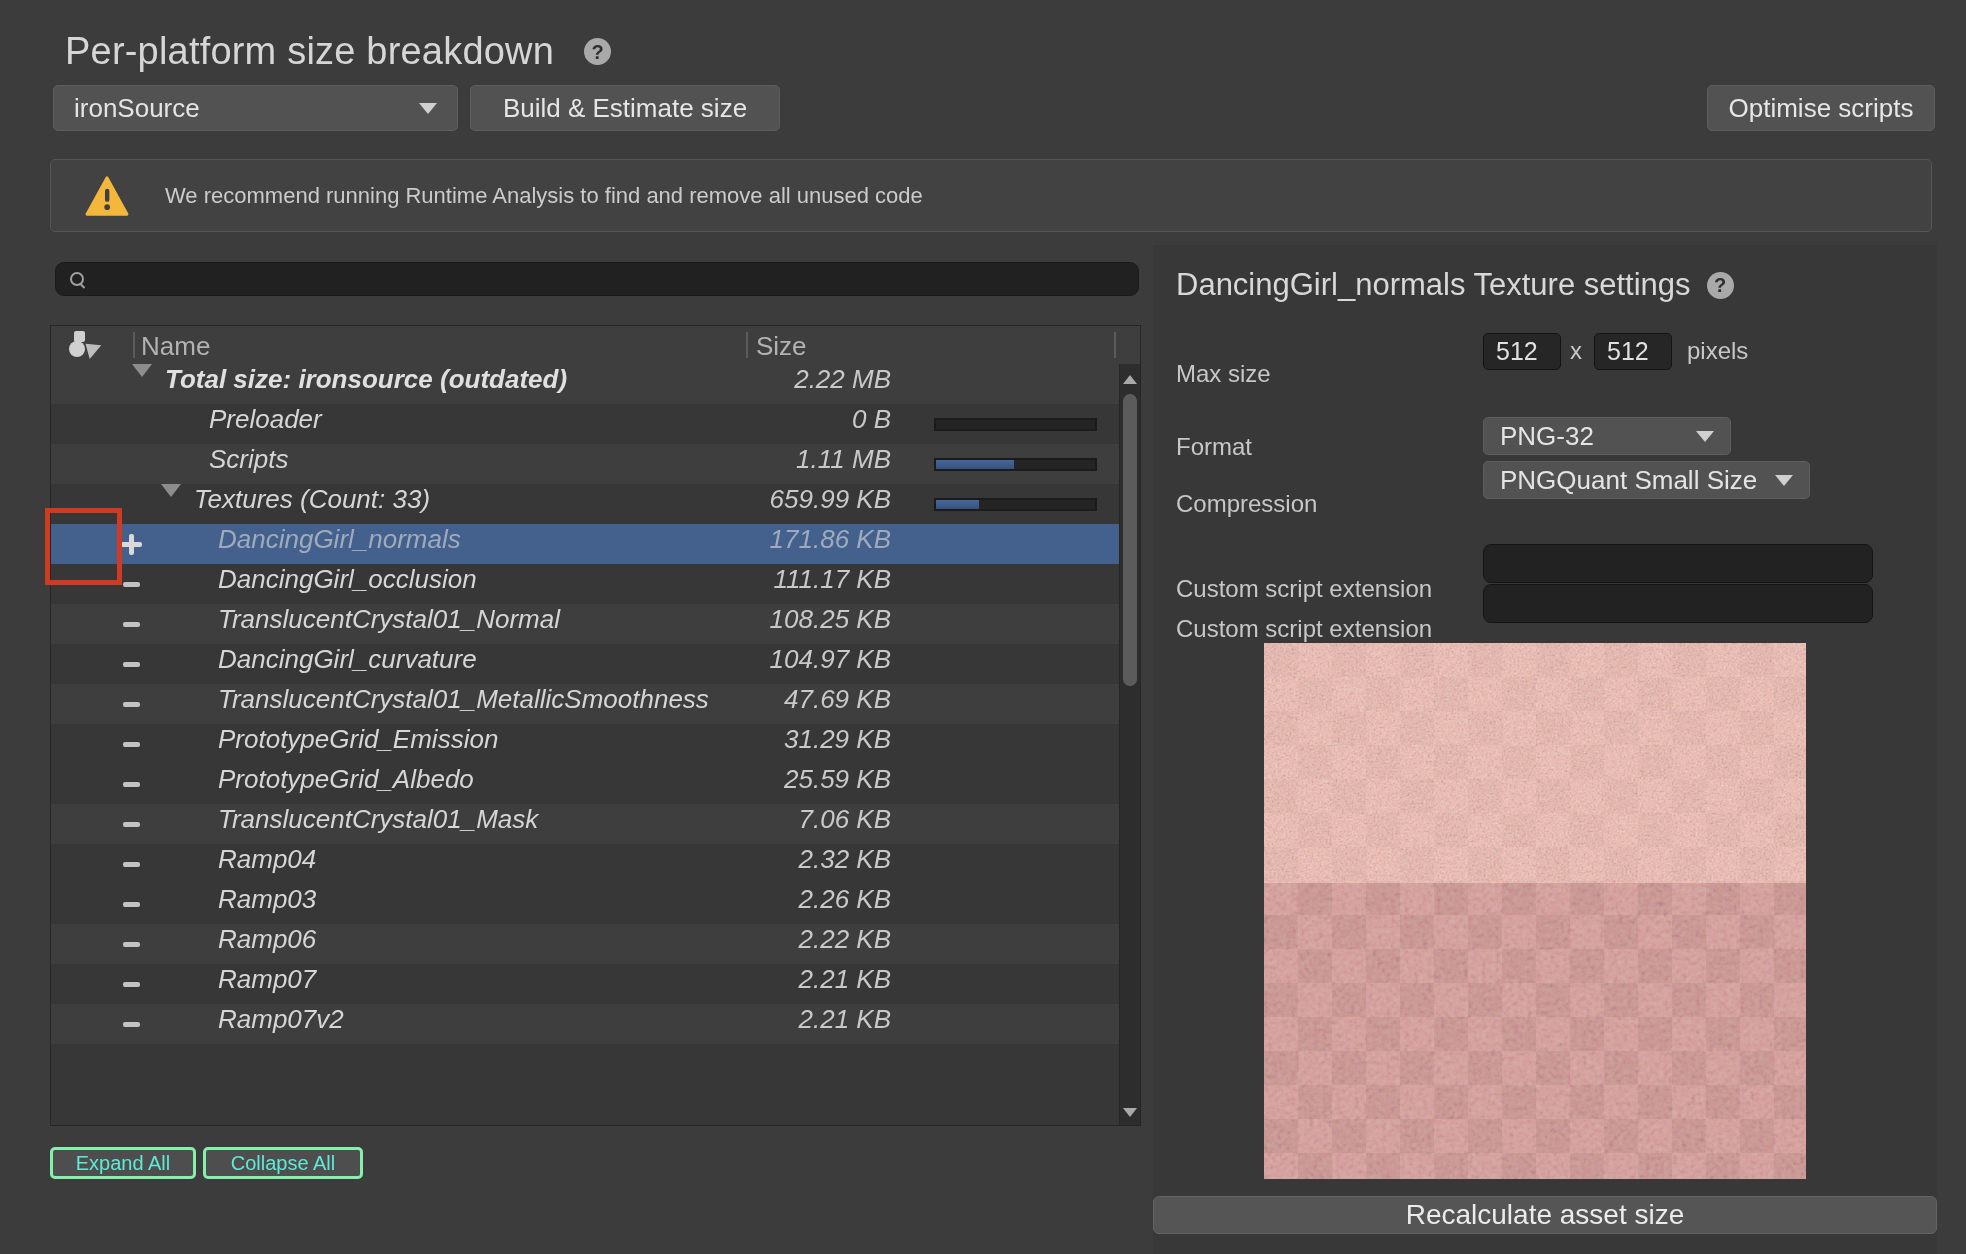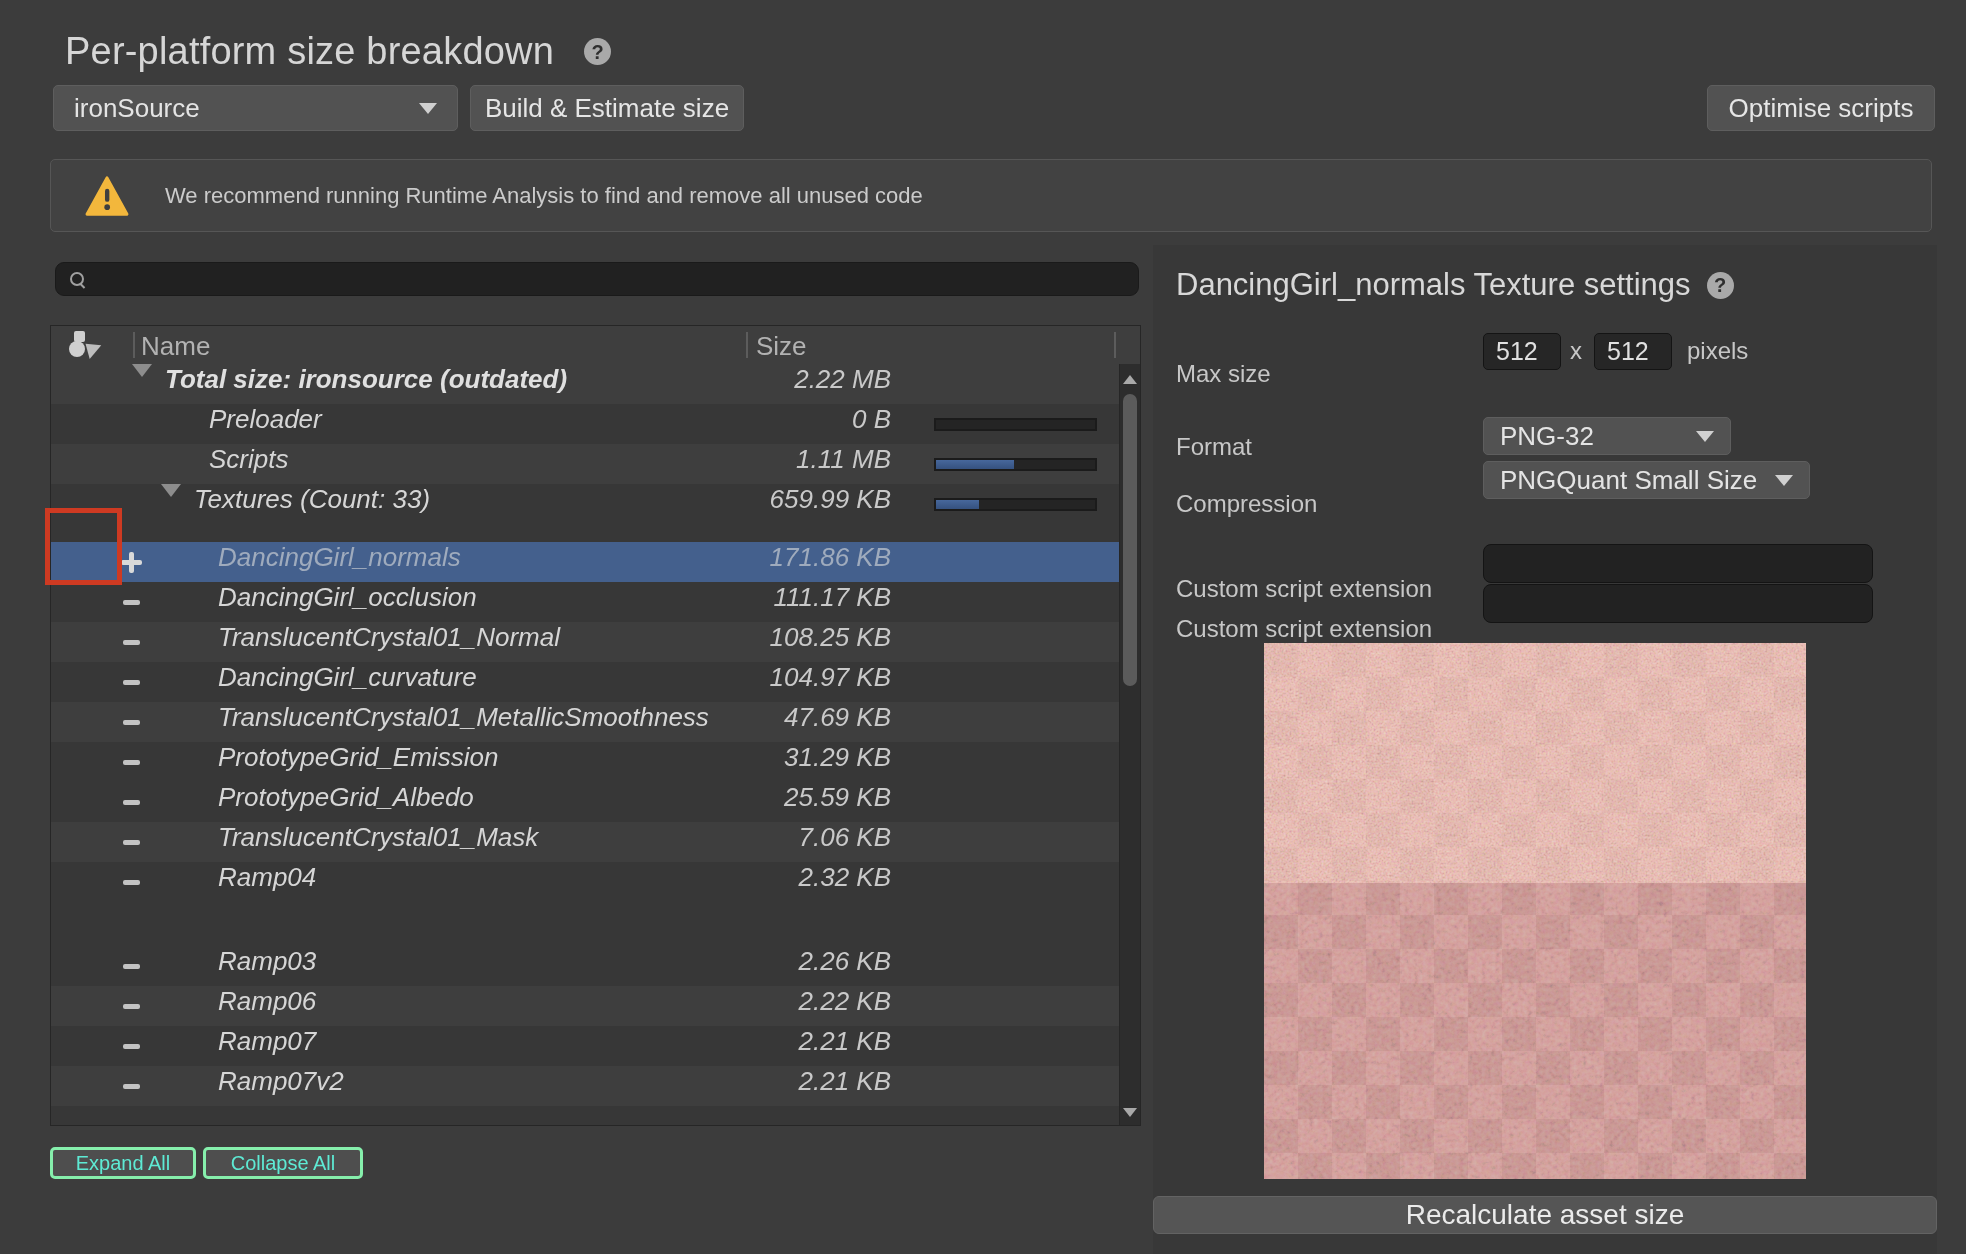--- a/index.html
+++ b/index.html
@@ -23,21 +23,21 @@
     display:flex;align-items:center;font-size:26px;box-sizing:border-box;cursor:default;
   }
   .dd-platform{position:absolute;left:0;top:0;width:405px;height:46px;padding:0 20px;}
   .dd-platform .dd-label{flex:1;}
   .chevron{width:0;height:0;border-left:9px solid transparent;border-right:9px solid transparent;border-top:11px solid #d0d0d0;}
   .btn{
     background:#525252;border:1px solid #5e5e5e;border-radius:5px;color:#e6e6e6;
     font-size:26px;font-family:inherit;display:flex;align-items:center;justify-content:center;
     box-sizing:border-box;cursor:default;
   }
-  .btn-build{position:absolute;left:417px;top:0;width:274px;height:46px;}
+  .btn-build{position:absolute;left:417px;top:0;width:310px;height:46px;}
   .btn-optimise{position:absolute;right:0;top:0;width:228px;height:46px;}
   
   .warning{
     position:absolute;left:50px;top:159px;width:1882px;height:73px;box-sizing:border-box;
     background:#424242;border:1px solid #565656;border-radius:5px;
     display:flex;align-items:center;padding:0 0 0 34px;gap:36px;
   }
   .warning-text{font-size:22px;color:#cbcbcb;}
   .warn-svg{width:44px;height:42px;display:block;}
   
@@ -59,21 +59,21 @@
   .th-size{position:absolute;left:705px;top:5px;font-size:26px;color:#b2b2b2;}
   .th-div{position:absolute;top:6px;width:2px;height:26px;background:#5c5c5c;}
   .filter-icon{position:absolute;left:18px;top:5px;width:30px;height:28px;}
   .filter-icon .fi-sq{position:absolute;left:5px;top:0;width:11px;height:11px;background:#d0d0d0;border-radius:2px;}
   .filter-icon .fi-ci{position:absolute;left:0;top:10px;width:16px;height:16px;background:#d0d0d0;border-radius:50%;}
   .filter-icon .fi-tr{position:absolute;left:15px;top:8px;width:0;height:0;border-top:9px solid transparent;border-bottom:9px solid transparent;border-right:13px solid #bdbdbd;transform:rotate(40deg);}
   .rows{position:absolute;left:0;top:38px;right:21px;bottom:0;overflow:hidden;}
   .row{position:relative;height:40px;display:flex;align-items:flex-start;box-sizing:border-box;font-style:italic;}
   .row.light{background:#3e3e3e;}
   .row.dark{background:#373737;}
-  .row.selected{background:#44608d;margin-top:18px;}
+  .row.selected{background:#44608d;}
   .row .name{font-size:26px;color:#d6d6d6;white-space:nowrap;}
   .row.selected .name,.row.selected .size{color:#9fabbd;}
   .row .name.bold{font-weight:bold;color:#e0e0e0;}
   .row .size{position:absolute;left:695px;width:145px;text-align:right;font-size:26px;color:#c9c9c9;}
   .tri{display:inline-block;width:0;height:0;border-left:10px solid transparent;border-right:10px solid transparent;border-top:13px solid #8d8d8d;margin-right:13px;flex:0 0 auto;}
   .gutter{position:absolute;left:60px;width:40px;height:40px;display:flex;align-items:center;justify-content:center;}
   .minus-icon{width:17px;height:5px;background:#c3c3c3;border-radius:2px;}
   .plus-icon{position:relative;width:21px;height:21px;}
   .plus-icon::before{content:"";position:absolute;left:0;top:8px;width:21px;height:5px;background:#d9d9d9;border-radius:2px;}
   .plus-icon::after{content:"";position:absolute;left:8px;top:0;width:5px;height:21px;background:#d9d9d9;border-radius:2px;}
@@ -243,21 +243,21 @@
         <span class="name">TranslucentCrystal01_Mask</span>
         <span class="size">7.06 KB</span>
       </div>
       <div class="row dark" style="padding-left: 167px;">
         <span class="gutter">
           <i class="minus-icon"></i>
         </span>
         <span class="name">Ramp04</span>
         <span class="size">2.32 KB</span>
       </div>
-      <div class="row dark" style="padding-left: 167px; margin-top: 44px;">
+      <div class="row dark" style="padding-left: 167px;">
         <span class="gutter">
           <i class="minus-icon"></i>
         </span>
         <span class="name">Ramp03</span>
         <span class="size">2.26 KB</span>
       </div>
       <div class="row light" style="padding-left: 167px;">
         <span class="gutter">
           <i class="minus-icon"></i>
         </span>

